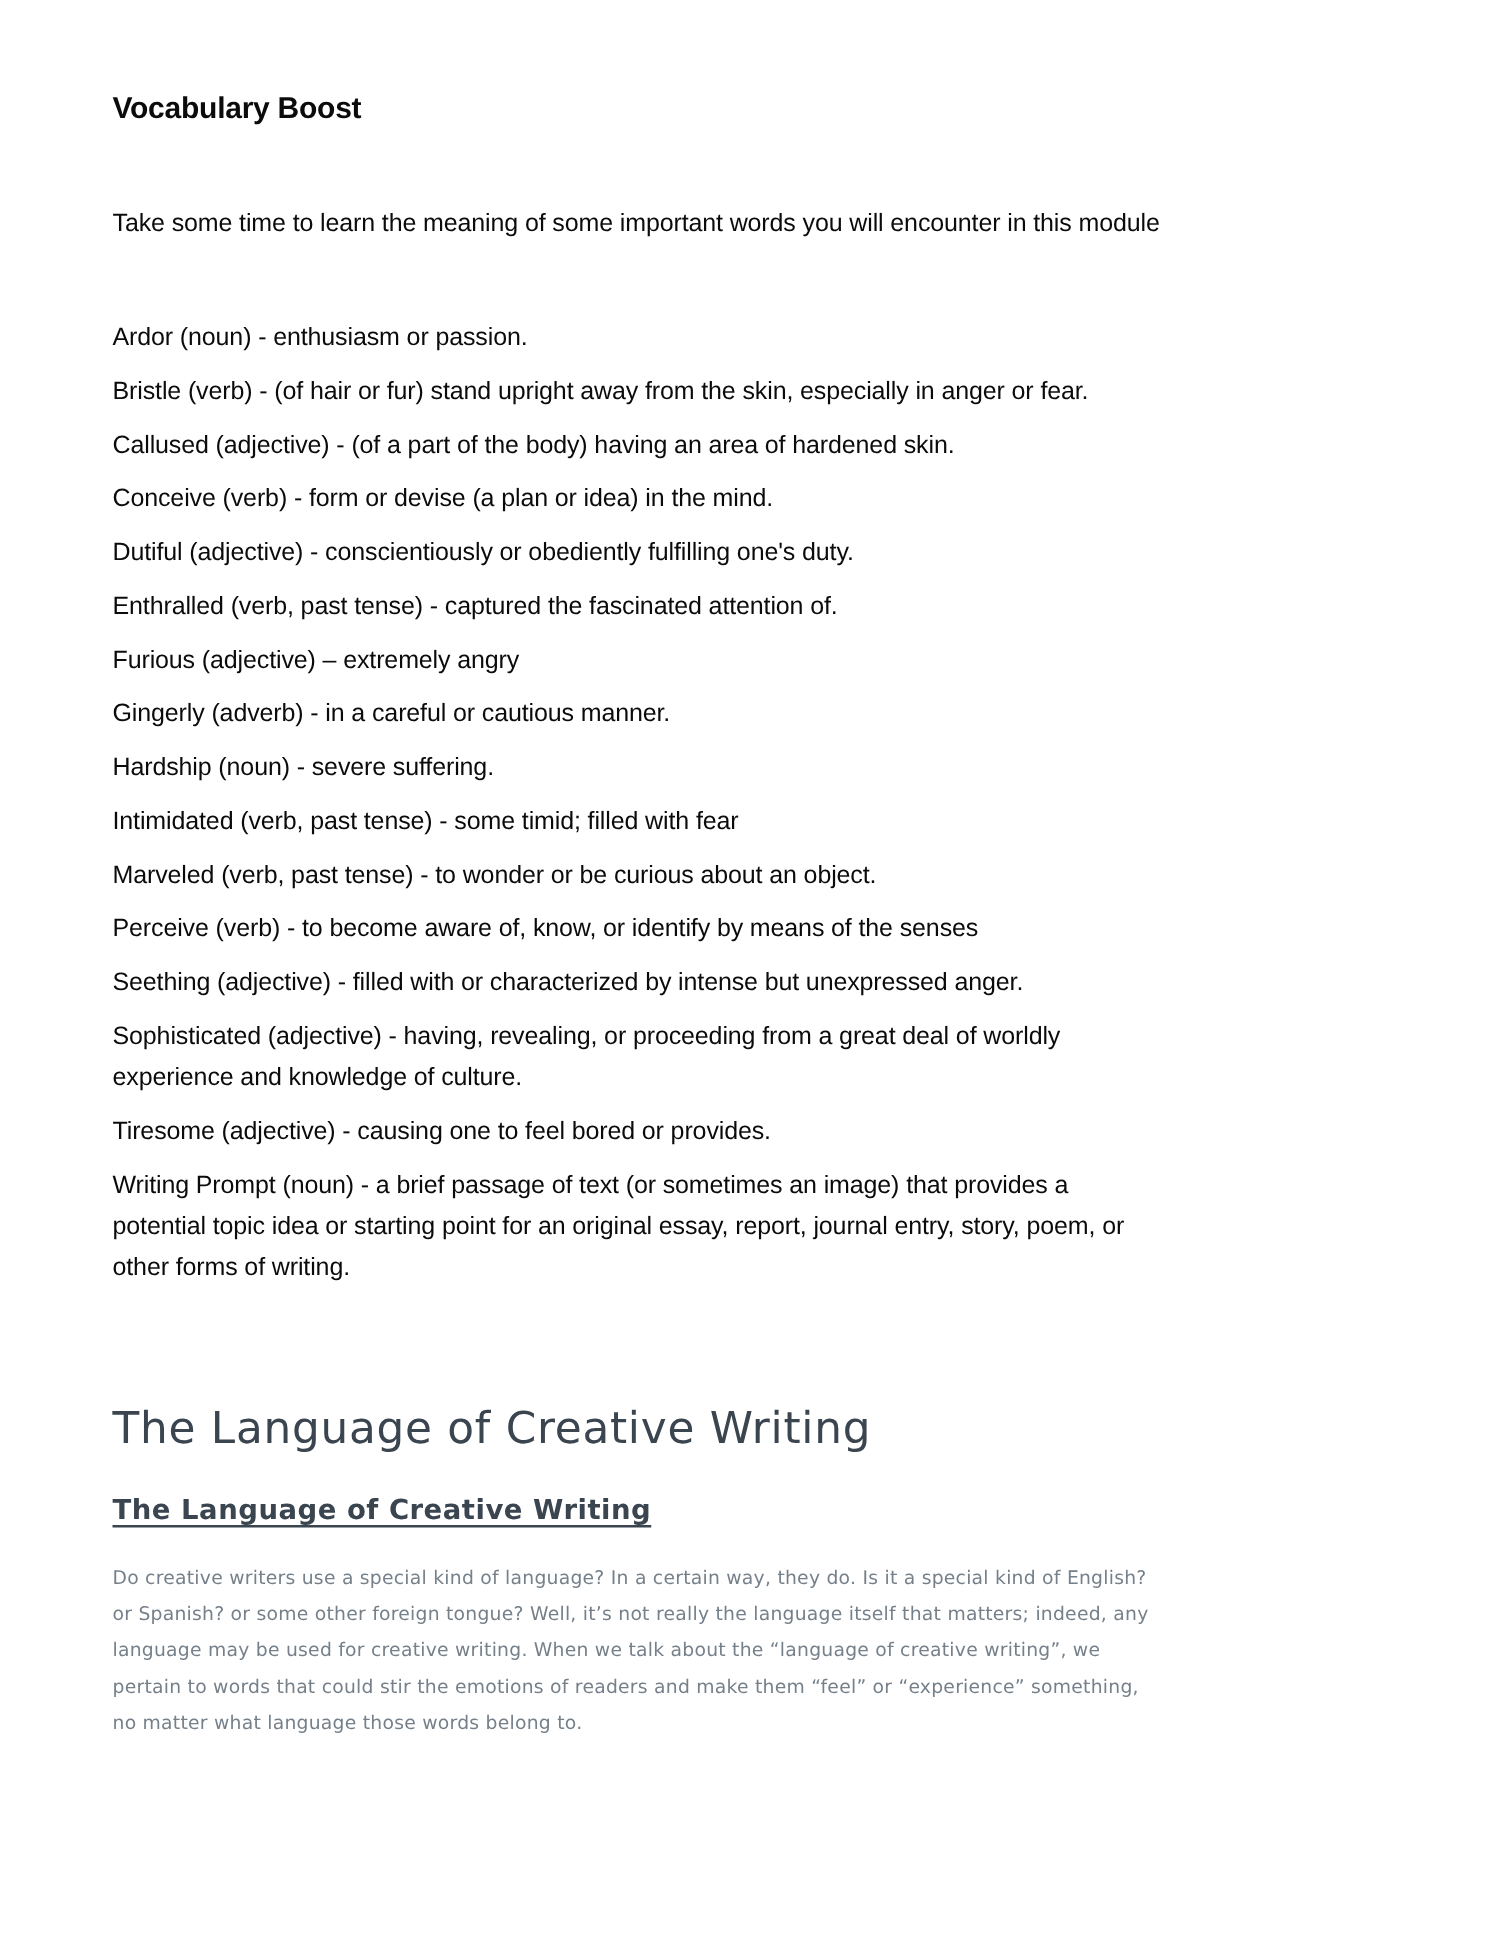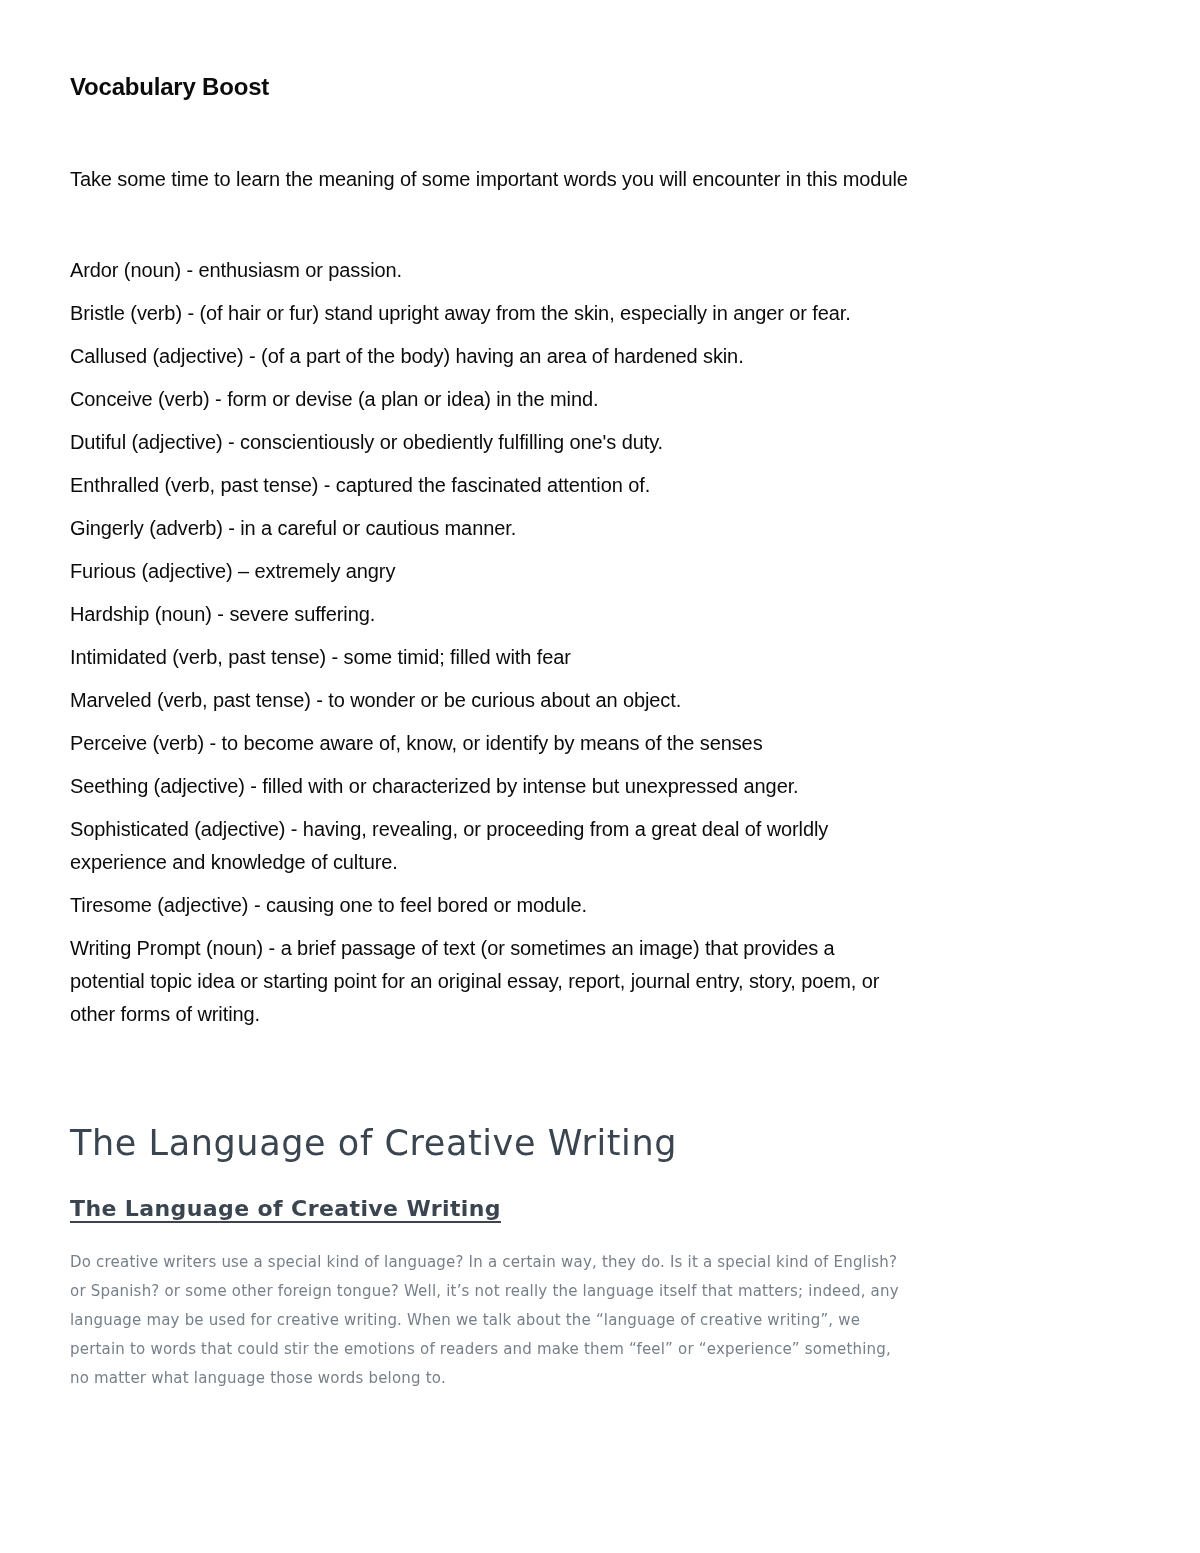--- a/index.html
+++ b/index.html
@@ -8,20 +8,21 @@
     background: #ffffff;
   }
   .page {
     position: relative;
     width: 1000px;
     min-height: 1553px;
     box-sizing: border-box;
     padding: 72px 90px 60px 70px;
     background: var(--page-bg, #ffffff);
     font-family: "Liberation Sans", sans-serif;
+    margin-left: 20px;
   }
 
   
   .vocab-title {
     margin: 0;
     font-family: "Liberation Sans", sans-serif;
     font-weight: 700;
     font-size: 24px;
     line-height: 29px;
     letter-spacing: -0.2px;
@@ -87,29 +88,29 @@
 
   <p class="vocab-intro">Take some time to learn the meaning of some important words you will encounter in this module</p>
 
   <div class="vocab-list">
       <p class="vocab-entry">Ardor (noun) - enthusiasm or passion.</p>
       <p class="vocab-entry">Bristle (verb) - (of hair or fur) stand upright away from the skin, especially in anger or fear.</p>
       <p class="vocab-entry">Callused (adjective) - (of a part of the body) having an area of hardened skin.</p>
       <p class="vocab-entry">Conceive (verb) - form or devise (a plan or idea) in the mind.</p>
       <p class="vocab-entry">Dutiful (adjective) - conscientiously or obediently fulfilling one's duty.</p>
       <p class="vocab-entry">Enthralled (verb, past tense) - captured the fascinated attention of.</p>
+      <p class="vocab-entry">Furious (adjective) – extremely angry</p>
       <p class="vocab-entry">Gingerly (adverb) - in a careful or cautious manner.</p>
-      <p class="vocab-entry">Furious (adjective) – extremely angry</p>
       <p class="vocab-entry">Hardship (noun) - severe suffering.</p>
       <p class="vocab-entry">Intimidated (verb, past tense) - some timid; filled with fear</p>
       <p class="vocab-entry">Marveled (verb, past tense) - to wonder or be curious about an object.</p>
       <p class="vocab-entry">Perceive (verb) - to become aware of, know, or identify by means of the senses</p>
       <p class="vocab-entry">Seething (adjective) - filled with or characterized by intense but unexpressed anger.</p>
       <p class="vocab-entry">Sophisticated (adjective) - having, revealing, or proceeding from a great deal of worldly experience and knowledge of culture.</p>
-      <p class="vocab-entry">Tiresome (adjective) - causing one to feel bored or module.</p>
+      <p class="vocab-entry">Tiresome (adjective) - causing one to feel bored or provides.</p>
       <p class="vocab-entry">Writing Prompt (noun) - a brief passage of text (or sometimes an image) that provides a potential topic idea or starting point for an original essay, report, journal entry, story, poem, or other forms of writing.</p>
     </div>
 
   <h1 class="lesson-heading">The Language of Creative Writing</h1>
 
   <h3 class="lesson-subheading">The Language of Creative Writing</h3>
 
   <p class="lesson-paragraph">Do creative writers use a special kind of language? In a certain way, they do. Is it a special kind of English? or Spanish? or some other foreign tongue? Well, it’s not really the language itself that matters; indeed, any language may be used for creative writing. When we talk about the “language of creative writing”, we pertain to words that could stir the emotions of readers and make them “feel” or “experience” something, no matter what language those words belong to.</p>
 
 </div>

